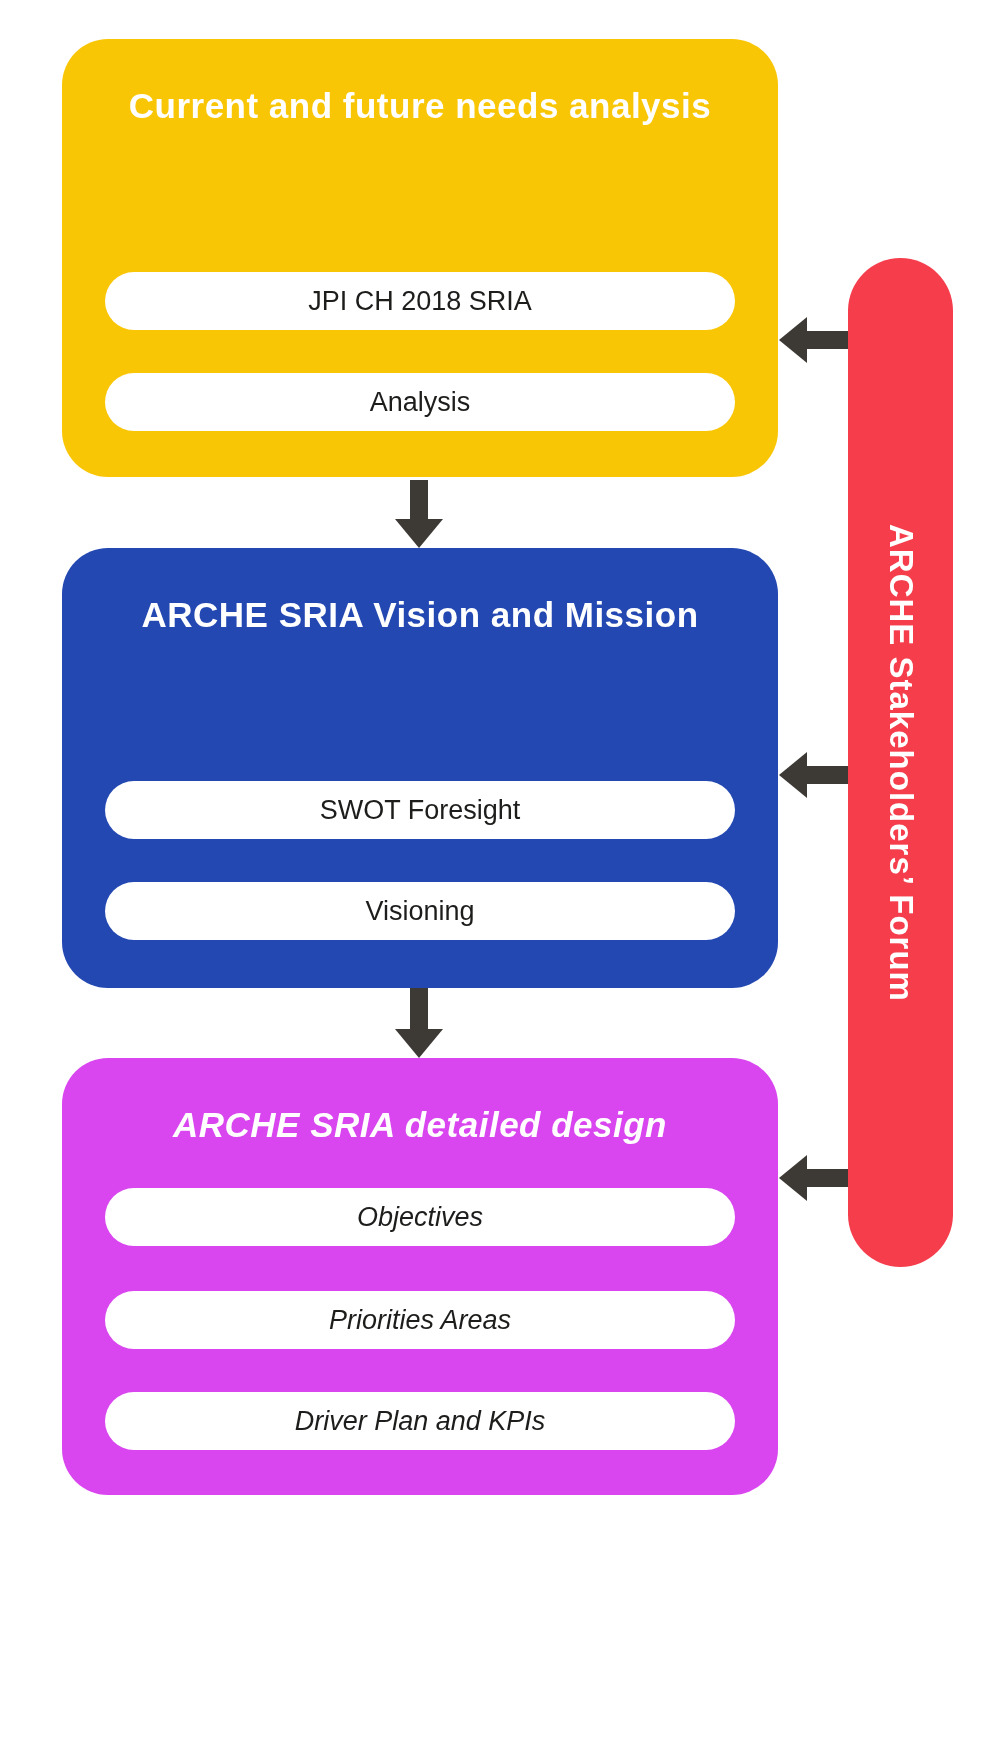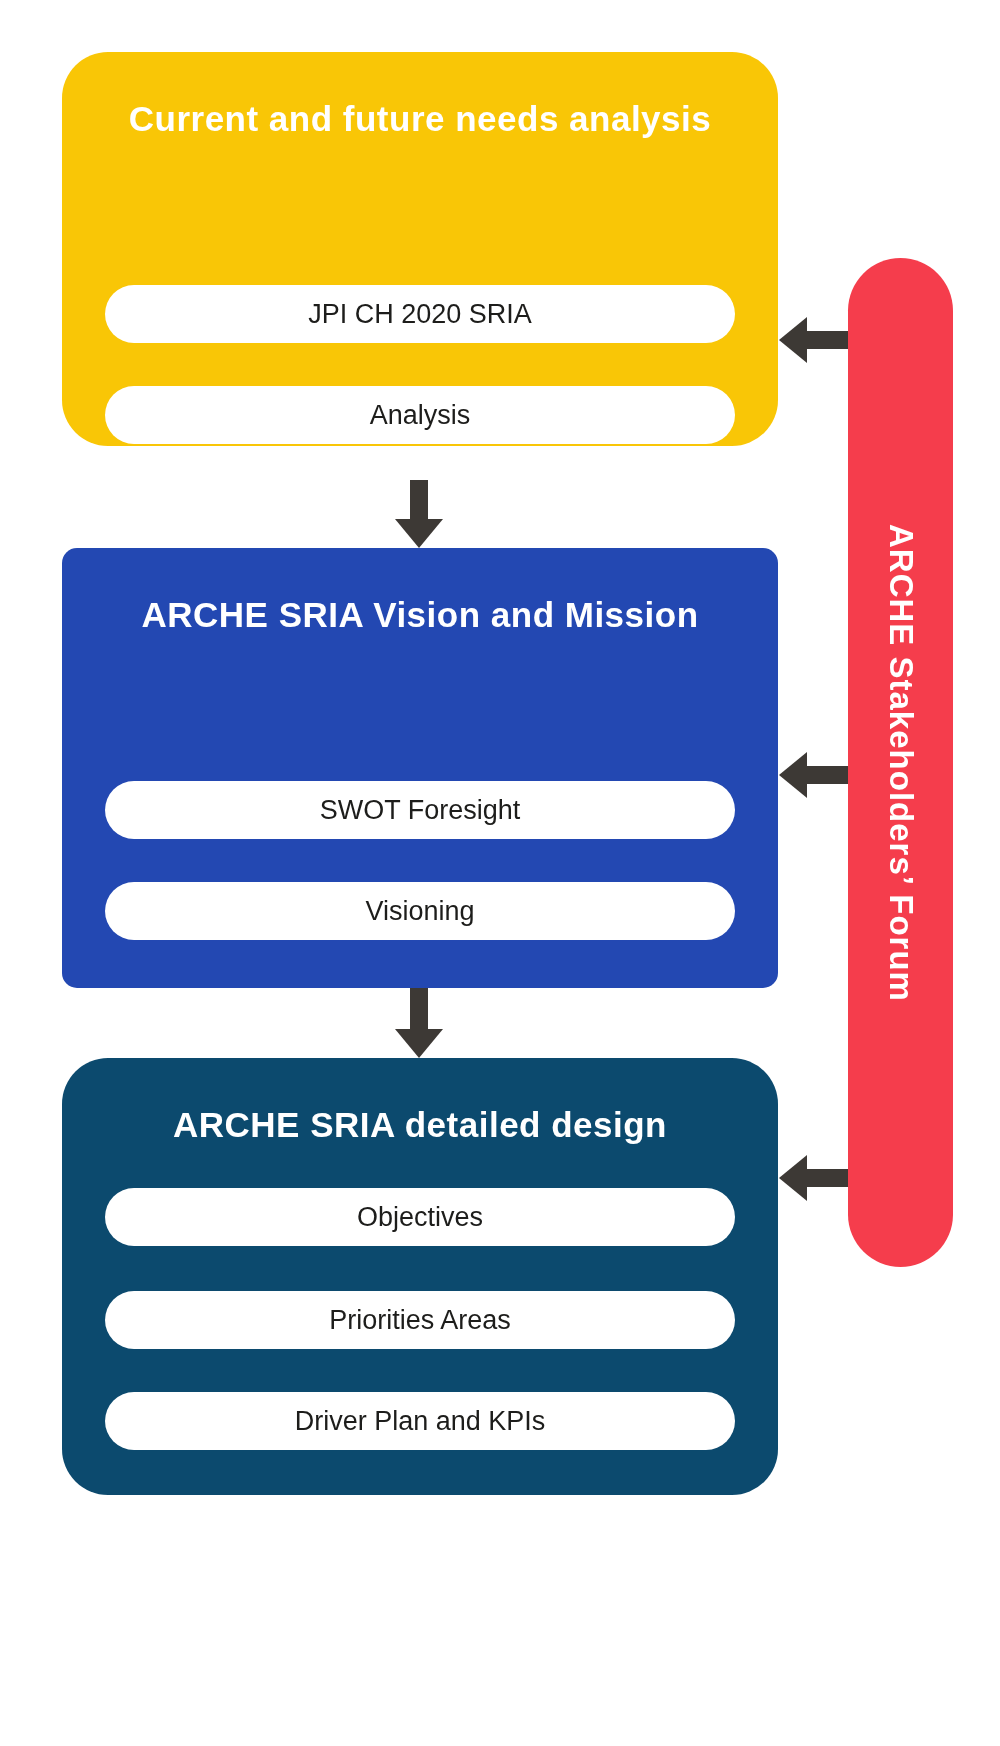--- a/index.html
+++ b/index.html
@@ -11,21 +11,21 @@
     background: #ffffff;
     font-family: "Liberation Sans", sans-serif;
     overflow: hidden;
   }
   .stage {
     position: absolute;
     left: 62px;
     width: 716px;
     border-radius: 46px;
   }
-  .stage-1 { top: 52px;   height: 394px; background: #F9C606; }
+  .stage-1 { top: 39px;   height: 438px; background: #F9C606; }
   .stage-2 { top: 548px;  height: 440px; background: #2348B2; }
   .stage-3 { top: 1058px; height: 437px; background: #8CC714; }
   .stage-title {
     position: absolute;
     left: 0; right: 0; top: 44px;
     height: 46px; line-height: 46px;
     margin: 0;
     text-align: center;
     color: #ffffff;
     font-size: 35px;
@@ -110,41 +110,41 @@
     letter-spacing: 1px;
   }
 </style>
 </head>
 <body>
 
 <div class="canvas">
 
   <section class="stage stage-1" style="background-color: rgb(249, 198, 6);">
     <h2 class="stage-title">Current and future needs analysis</h2>
-    <div class="pill p2">JPI CH 2020 SRIA</div>
+    <div class="pill p2">JPI CH 2018 SRIA</div>
     <div class="pill p3">Analysis</div>
   </section>
 
   <div class="arrow-down ad1">
     <div class="shaft"></div>
     <div class="head"></div>
   </div>
 
-  <section class="stage stage-2" style="background-color: rgb(35, 72, 178); border-radius: 15px;">
+  <section class="stage stage-2" style="background-color: rgb(35, 72, 178);">
     <h2 class="stage-title">ARCHE SRIA Vision and Mission</h2>
     <div class="pill p2">SWOT Foresight</div>
     <div class="pill p3">Visioning</div>
   </section>
 
   <div class="arrow-down ad2">
     <div class="shaft"></div>
     <div class="head"></div>
   </div>
 
-  <section class="stage stage-3" style="background-color: #0c4a6e;">
+  <section class="stage stage-3" style="background-color: #d946ef; font-style: italic;">
     <h2 class="stage-title">ARCHE SRIA detailed design</h2>
     <div class="pill p1">Objectives</div>
     <div class="pill p2">Priorities Areas</div>
     <div class="pill p3">Driver Plan and KPIs</div>
   </section>
 
   <div class="arrow-left al1">
     <div class="head"></div>
     <div class="shaft"></div>
   </div>

